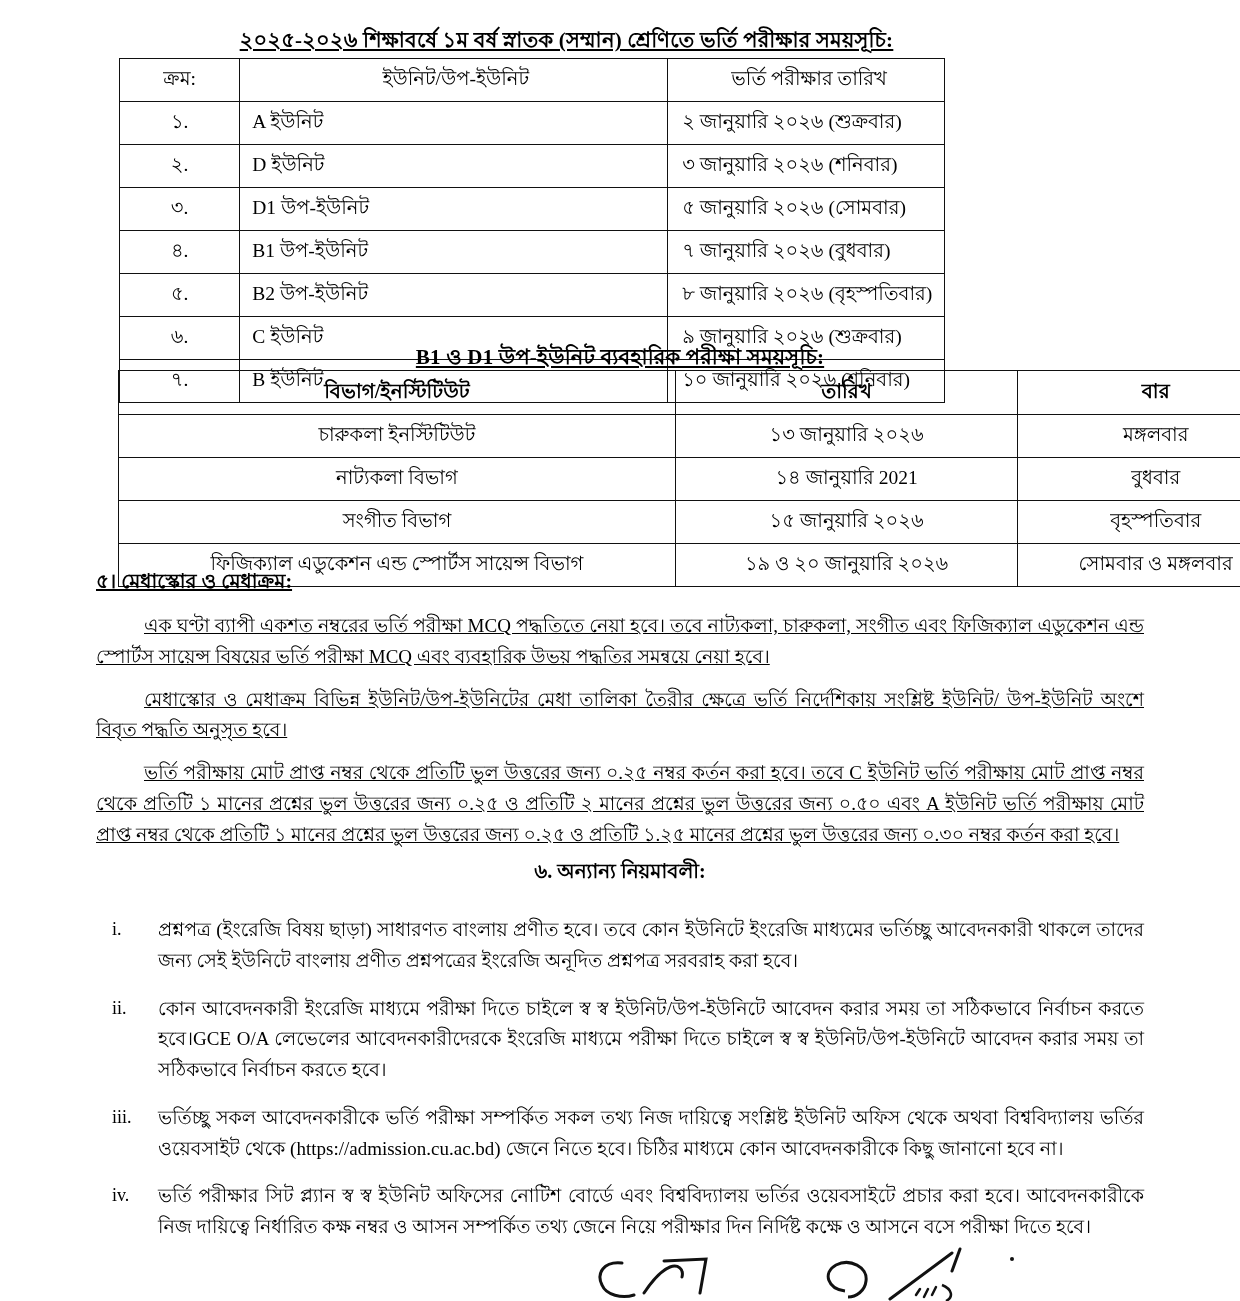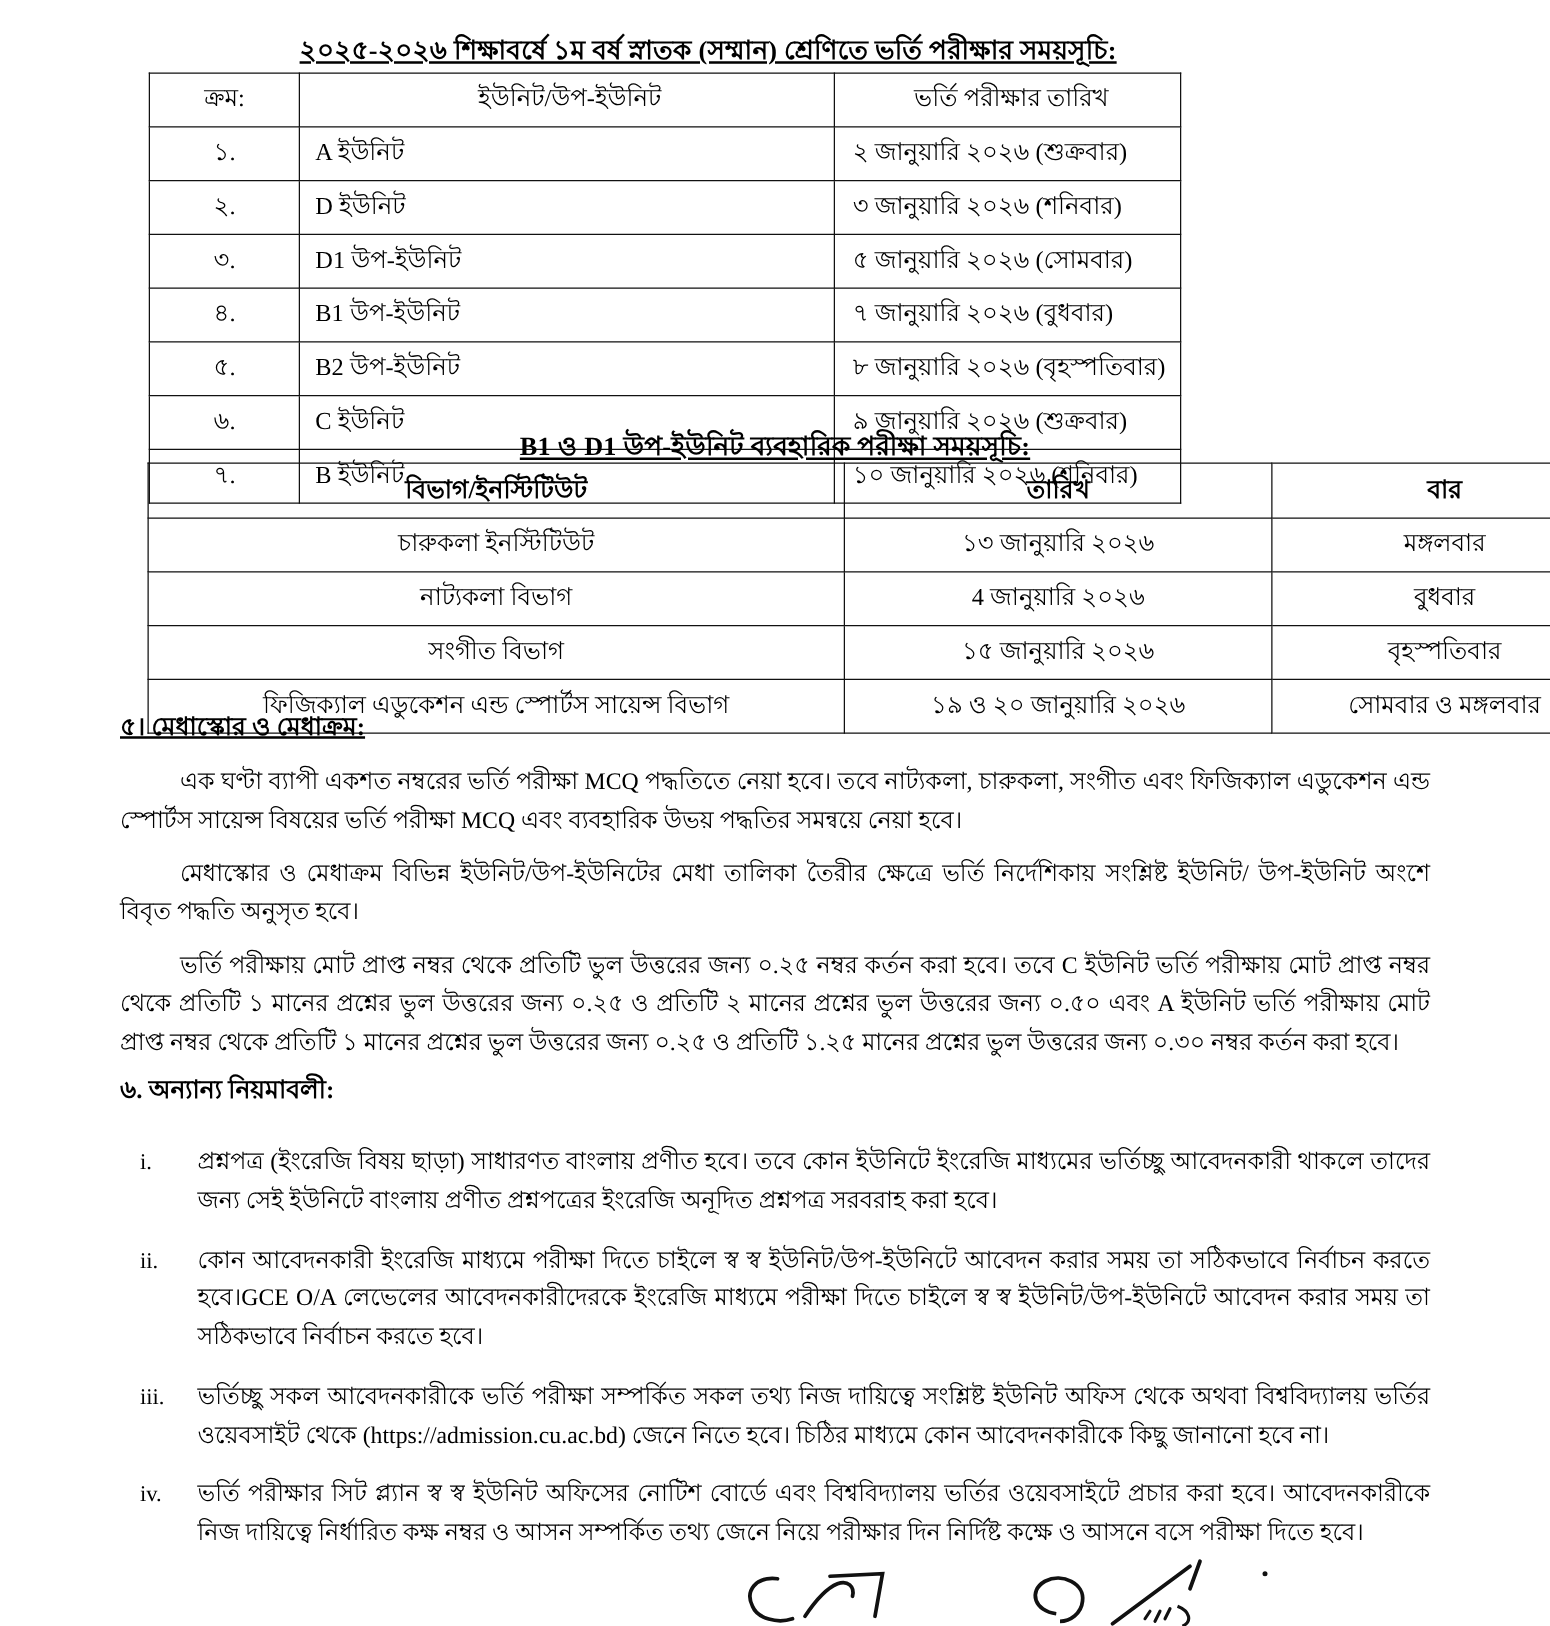--- a/index.html
+++ b/index.html
@@ -75,28 +75,29 @@
     position: absolute;
     left: 96px;
     width: 1048px;
   }
   .section-heading {
     font-weight: bold;
     font-size: 20px;
     text-decoration: underline;
     margin: 4px 0 6px 0;
   }
-  .section-heading.no-underline { text-decoration: none; }
+  .section-heading.no-underline { text-decoration: none; text-align: center; }
   .para {
     font-size: 19px;
     line-height: 1.62;
     text-align: justify;
     text-justify: inter-word;
     margin: 12px 0 2px 0;
     text-indent: 48px;
+    text-decoration: underline;
   }
   #section-5 { top: 562px; }
   #section-6 { top: 852px; }
 
   
   .roman-list {
     margin: 26px 0 0 0;
     padding: 0;
     list-style: none;
   }
@@ -196,21 +197,21 @@
       </tr>
     </thead>
     <tbody>
       <tr>
         <td class="c-dept">চারুকলা ইনস্টিটিউট</td>
         <td class="c-date">১৩ জানুয়ারি ২০২৬</td>
         <td class="c-day">মঙ্গলবার</td>
       </tr>
       <tr>
         <td class="c-dept">নাট্যকলা বিভাগ</td>
-        <td class="c-date">4 জানুয়ারি ২০২৬</td>
+        <td class="c-date">১৪ জানুয়ারি 2021</td>
         <td class="c-day">বুধবার</td>
       </tr>
       <tr>
         <td class="c-dept">সংগীত বিভাগ</td>
         <td class="c-date">১৫ জানুয়ারি ২০২৬</td>
         <td class="c-day">বৃহস্পতিবার</td>
       </tr>
       <tr>
         <td class="c-dept">ফিজিক্যাল এডুকেশন এন্ড স্পোর্টস সায়েন্স বিভাগ</td>
         <td class="c-date">১৯ ও ২০ জানুয়ারি ২০২৬</td>

